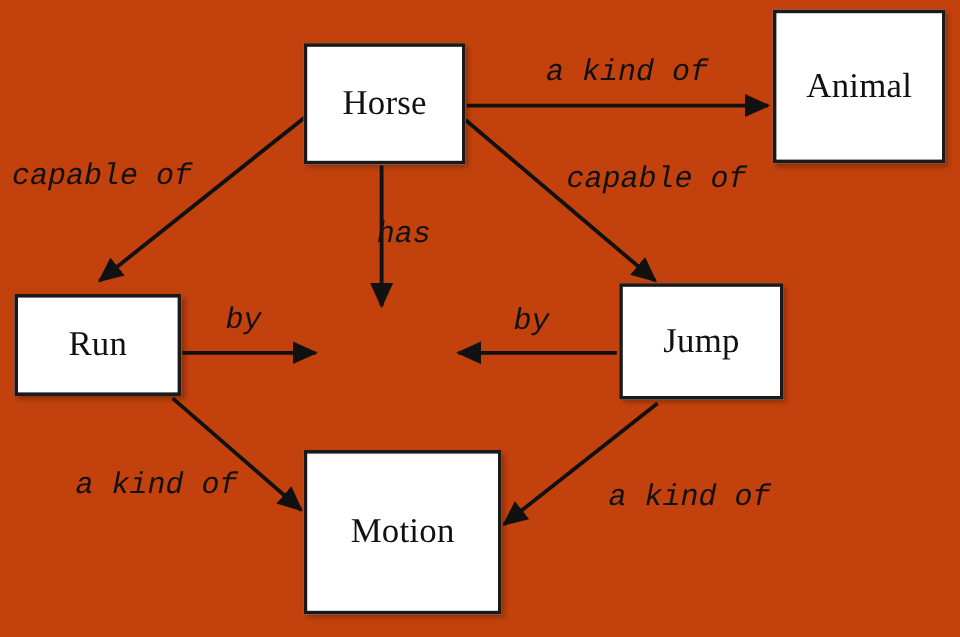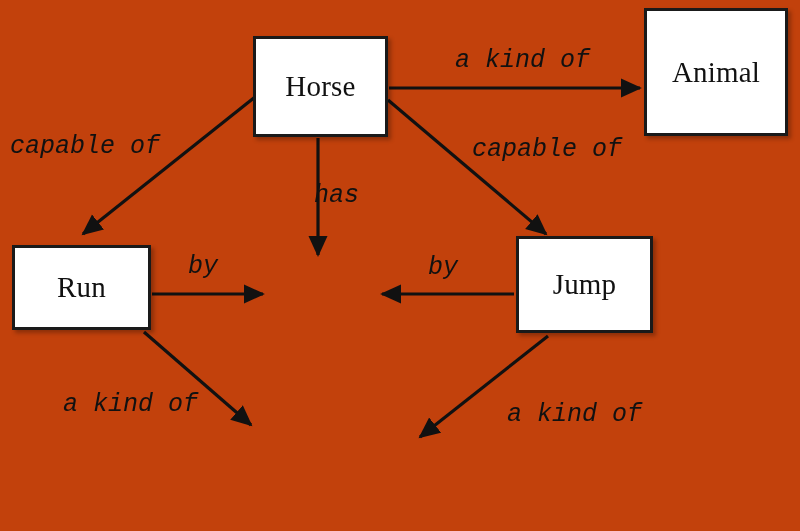--- a/index.html
+++ b/index.html
@@ -80,20 +80,23 @@
   </div>
   <div class="node" id="node-run" style="left: 12px; top: 245px; width: 139px; height: 85px;">
     <span class="node-label">Run</span>
   </div>
   <div class="node" id="node-animal" style="left: 644px; top: 8px; width: 144px; height: 128px;">
     <span class="node-label">Animal</span>
   </div>
   <div class="node" id="node-jump" style="left: 516px; top: 236px; width: 137px; height: 97px;">
     <span class="node-label">Jump</span>
   </div>
+  <div class="node" id="node-motion" style="left: 253px; top: 375px; width: 165px; height: 137px;">
+    <span class="node-label">Motion</span>
+  </div>
 
   <span class="edge-label" id="lbl-0" style="left: 455px; top: 48px;">a kind of</span>
   <span class="edge-label" id="lbl-1" style="left: 10px; top: 134px;">capable of</span>
   <span class="edge-label" id="lbl-2" style="left: 314px; top: 183px;">has</span>
   <span class="edge-label" id="lbl-3" style="left: 472px; top: 137px;">capable of</span>
   <span class="edge-label" id="lbl-4" style="left: 188px; top: 254px;">by</span>
   <span class="edge-label" id="lbl-5" style="left: 428px; top: 255px;">by</span>
   <span class="edge-label" id="lbl-6" style="left: 63px; top: 392px;">a kind of</span>
   <span class="edge-label" id="lbl-7" style="left: 507px; top: 402px;">a kind of</span>
 

